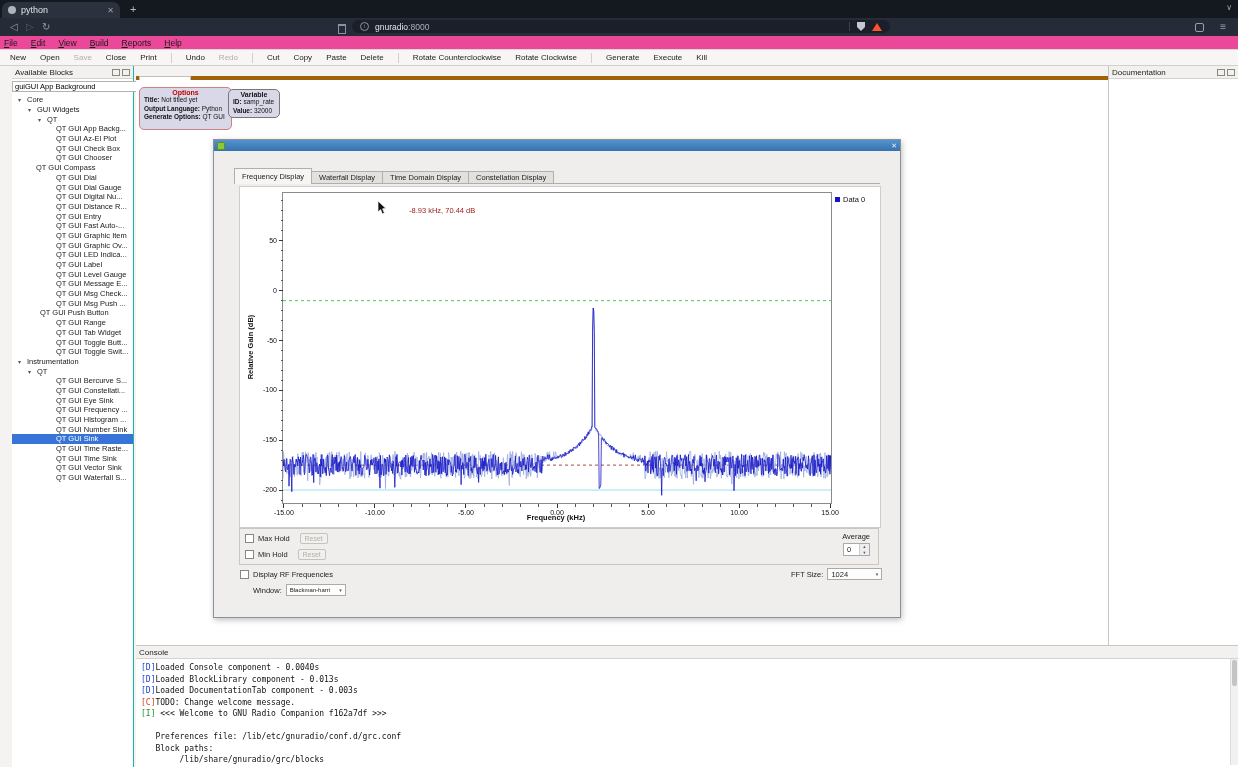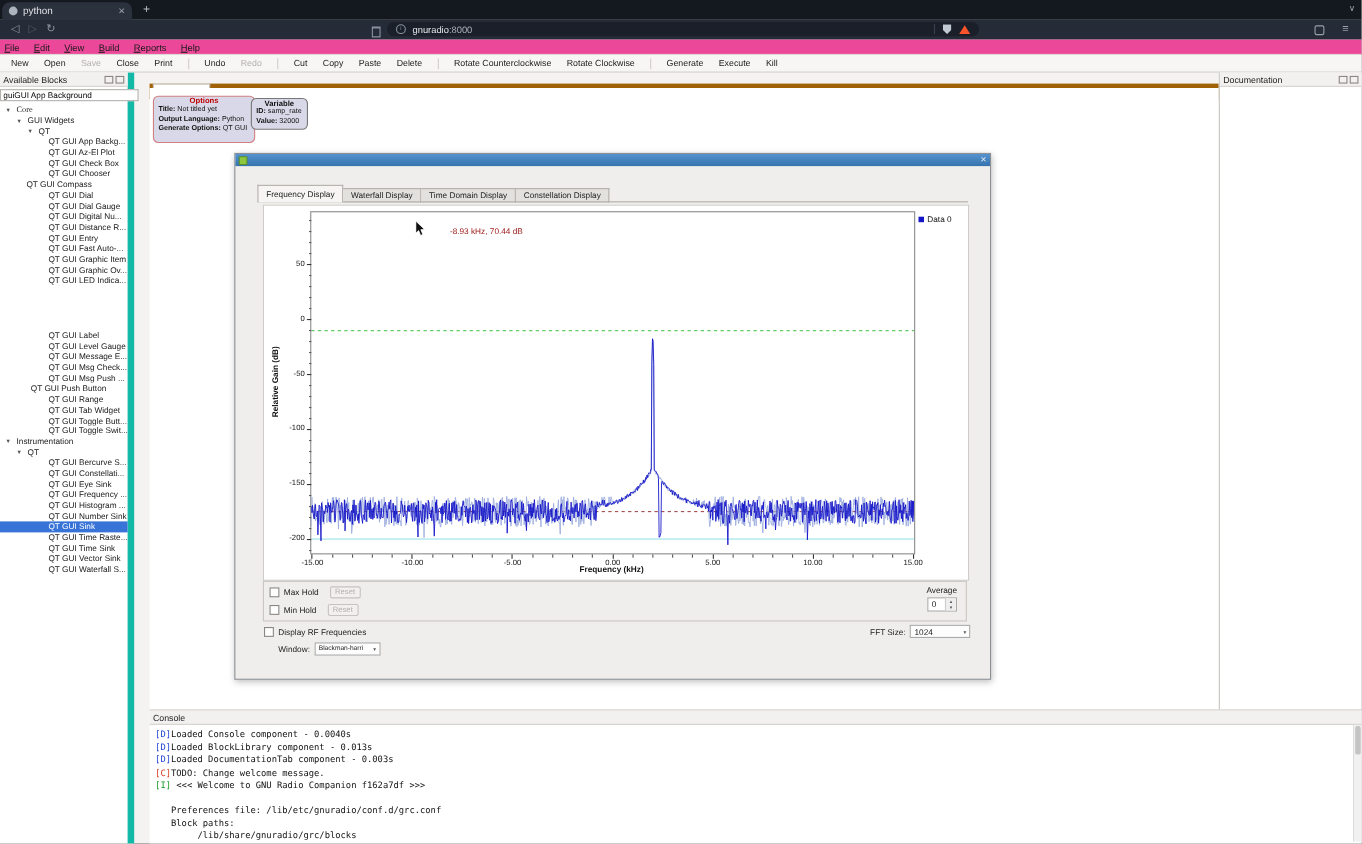--- a/index.html
+++ b/index.html
@@ -43,21 +43,21 @@
   .tb-item{font-size:8px;color:#222;margin-right:14px;white-space:nowrap;}
   .tb-item.disabled{color:#b3afab;}
   .tb-sep{width:1px;height:10px;background:#d3cfcb;margin-right:14px;}
 
   
   .panel-header{height:13px;background:#f2f1ef;border-bottom:1px solid #d6d2ce;display:flex;align-items:center;
     font-size:8px;color:#222;padding:0 3px;box-sizing:border-box;}
   .ph-icons{margin-left:auto;display:flex;gap:2px;}
   .ph-icon{width:6px;height:5px;border:1px solid #8a8682;}
 
-  .blocks-panel{position:absolute;left:0;top:66px;width:122px;height:701px;background:#fff;border-right:6px solid #14b8a6;box-sizing:border-box;}
+  .blocks-panel{position:absolute;left:12px;top:66px;width:122px;height:701px;background:#fff;border-right:1px solid #14b8a6;box-sizing:border-box;}
   .search-input{display:block;width:126px;margin:2px auto 0;height:11px;border:1px solid #b5b1ad;font-size:7.5px;
     padding:0 2px;font-family:"Liberation Sans",sans-serif;box-sizing:border-box;}
   .tree{padding-top:3px;}
   .tree-row{display:flex;align-items:center;height:9.7px;font-size:7.5px;color:#1a1a1a;white-space:nowrap;overflow:hidden;box-sizing:border-box;}
   .tree-row.selected{background:#3874d8;color:#fff;}
   .tree-arrow{font-size:6px;color:#555;margin-right:2px;width:7px;flex:none;}
 
   .canvas-tabs{position:absolute;left:136px;top:76px;width:972px;height:14px;background:#a16207;border-bottom:1px solid #c2410c;box-sizing:border-box;}
   .doc-tab{position:absolute;left:3px;top:0;height:14px;background:#fff;border:1px solid #c2beba;border-bottom:none;
     display:flex;align-items:center;padding:0 6px;font-size:8px;gap:5px;box-sizing:border-box;}
@@ -208,21 +208,21 @@
   <div class="blocks-panel">
     <div class="panel-header">
       <span>Available Blocks</span>
       <span class="ph-icons">
         <span class="ph-icon"></span>
         <span class="ph-icon"></span>
       </span>
     </div>
     <input class="search-input" value="guiGUI App Background" style="">
     <div class="tree">
-        <div class="tree-row" style="padding-left: 6px; font-family: Liberation Serif, serif;">
+        <div class="tree-row" style="padding-left: 6px;">
           <span class="tree-arrow">▾</span>
           <span class="tree-label">Core</span>
         </div>
         <div class="tree-row" style="padding-left: 16px;">
           <span class="tree-arrow">▾</span>
           <span class="tree-label">GUI Widgets</span>
         </div>
         <div class="tree-row" style="padding-left: 26px;">
           <span class="tree-arrow">▾</span>
           <span class="tree-label">QT</span>
@@ -262,21 +262,21 @@
         </div>
         <div class="tree-row" style="padding-left: 44px;">
           <span class="tree-label">QT GUI Graphic Item</span>
         </div>
         <div class="tree-row" style="padding-left: 44px;">
           <span class="tree-label">QT GUI Graphic Ov...</span>
         </div>
         <div class="tree-row" style="padding-left: 44px;">
           <span class="tree-label">QT GUI LED Indica...</span>
         </div>
-        <div class="tree-row" style="padding-left: 44px; margin-top: 40px;">
+        <div class="tree-row" style="padding-left: 44px;">
           <span class="tree-label">QT GUI Label</span>
         </div>
         <div class="tree-row" style="padding-left: 44px;">
           <span class="tree-label">QT GUI Level Gauge</span>
         </div>
         <div class="tree-row" style="padding-left: 44px;">
           <span class="tree-label">QT GUI Message E...</span>
         </div>
         <div class="tree-row" style="padding-left: 44px;">
           <span class="tree-label">QT GUI Msg Check...</span>

